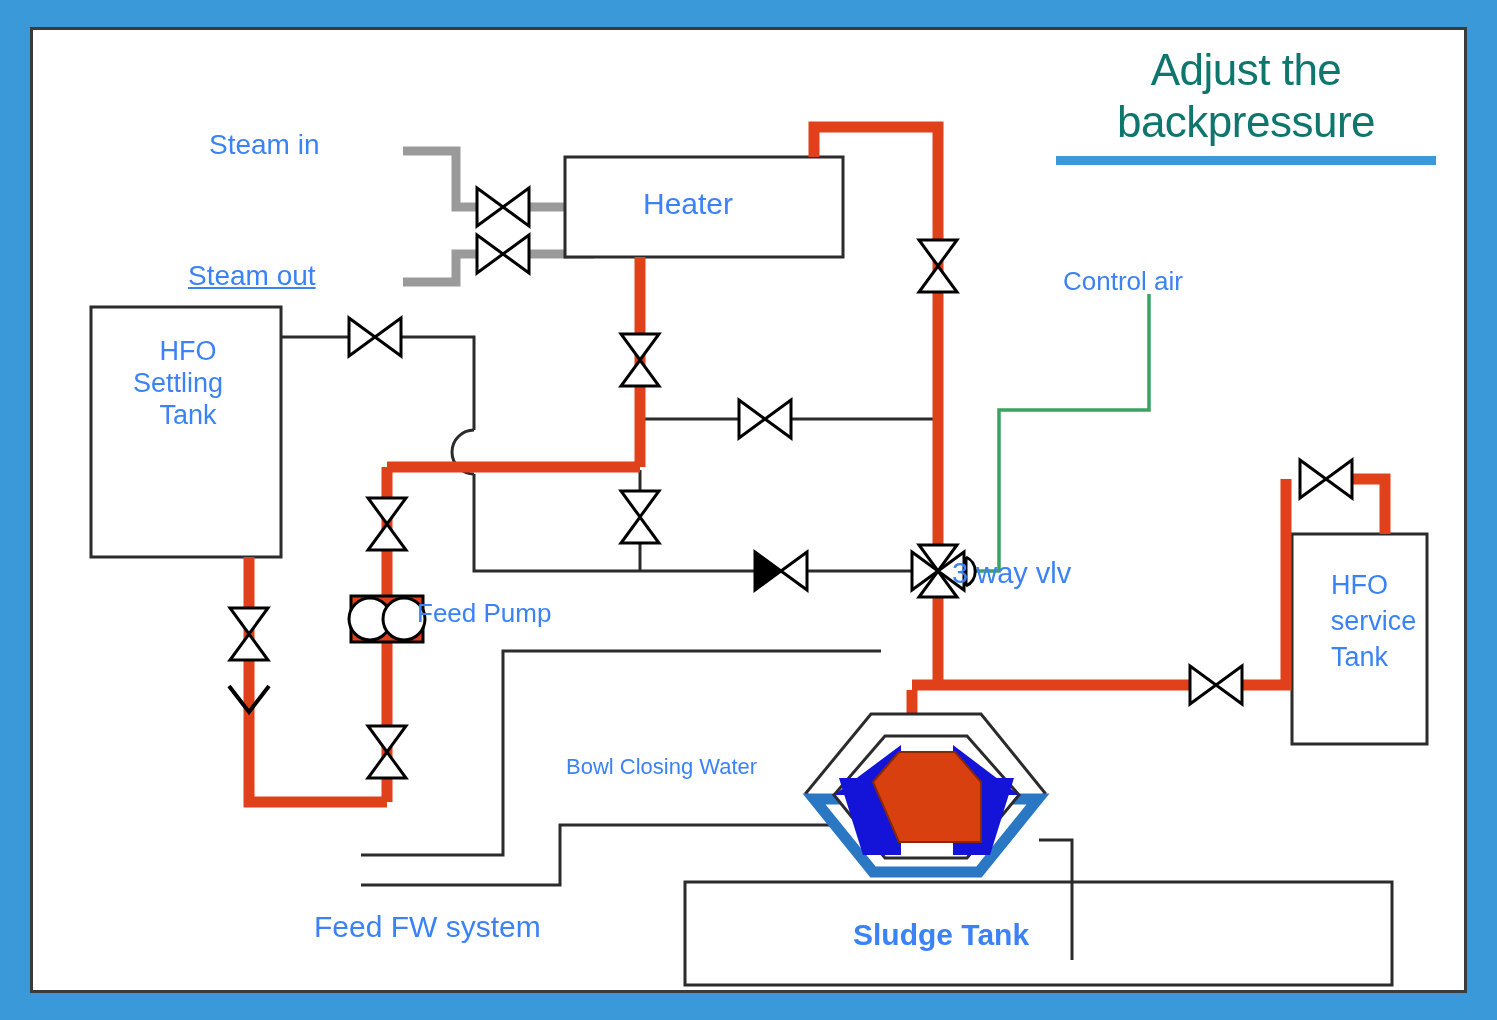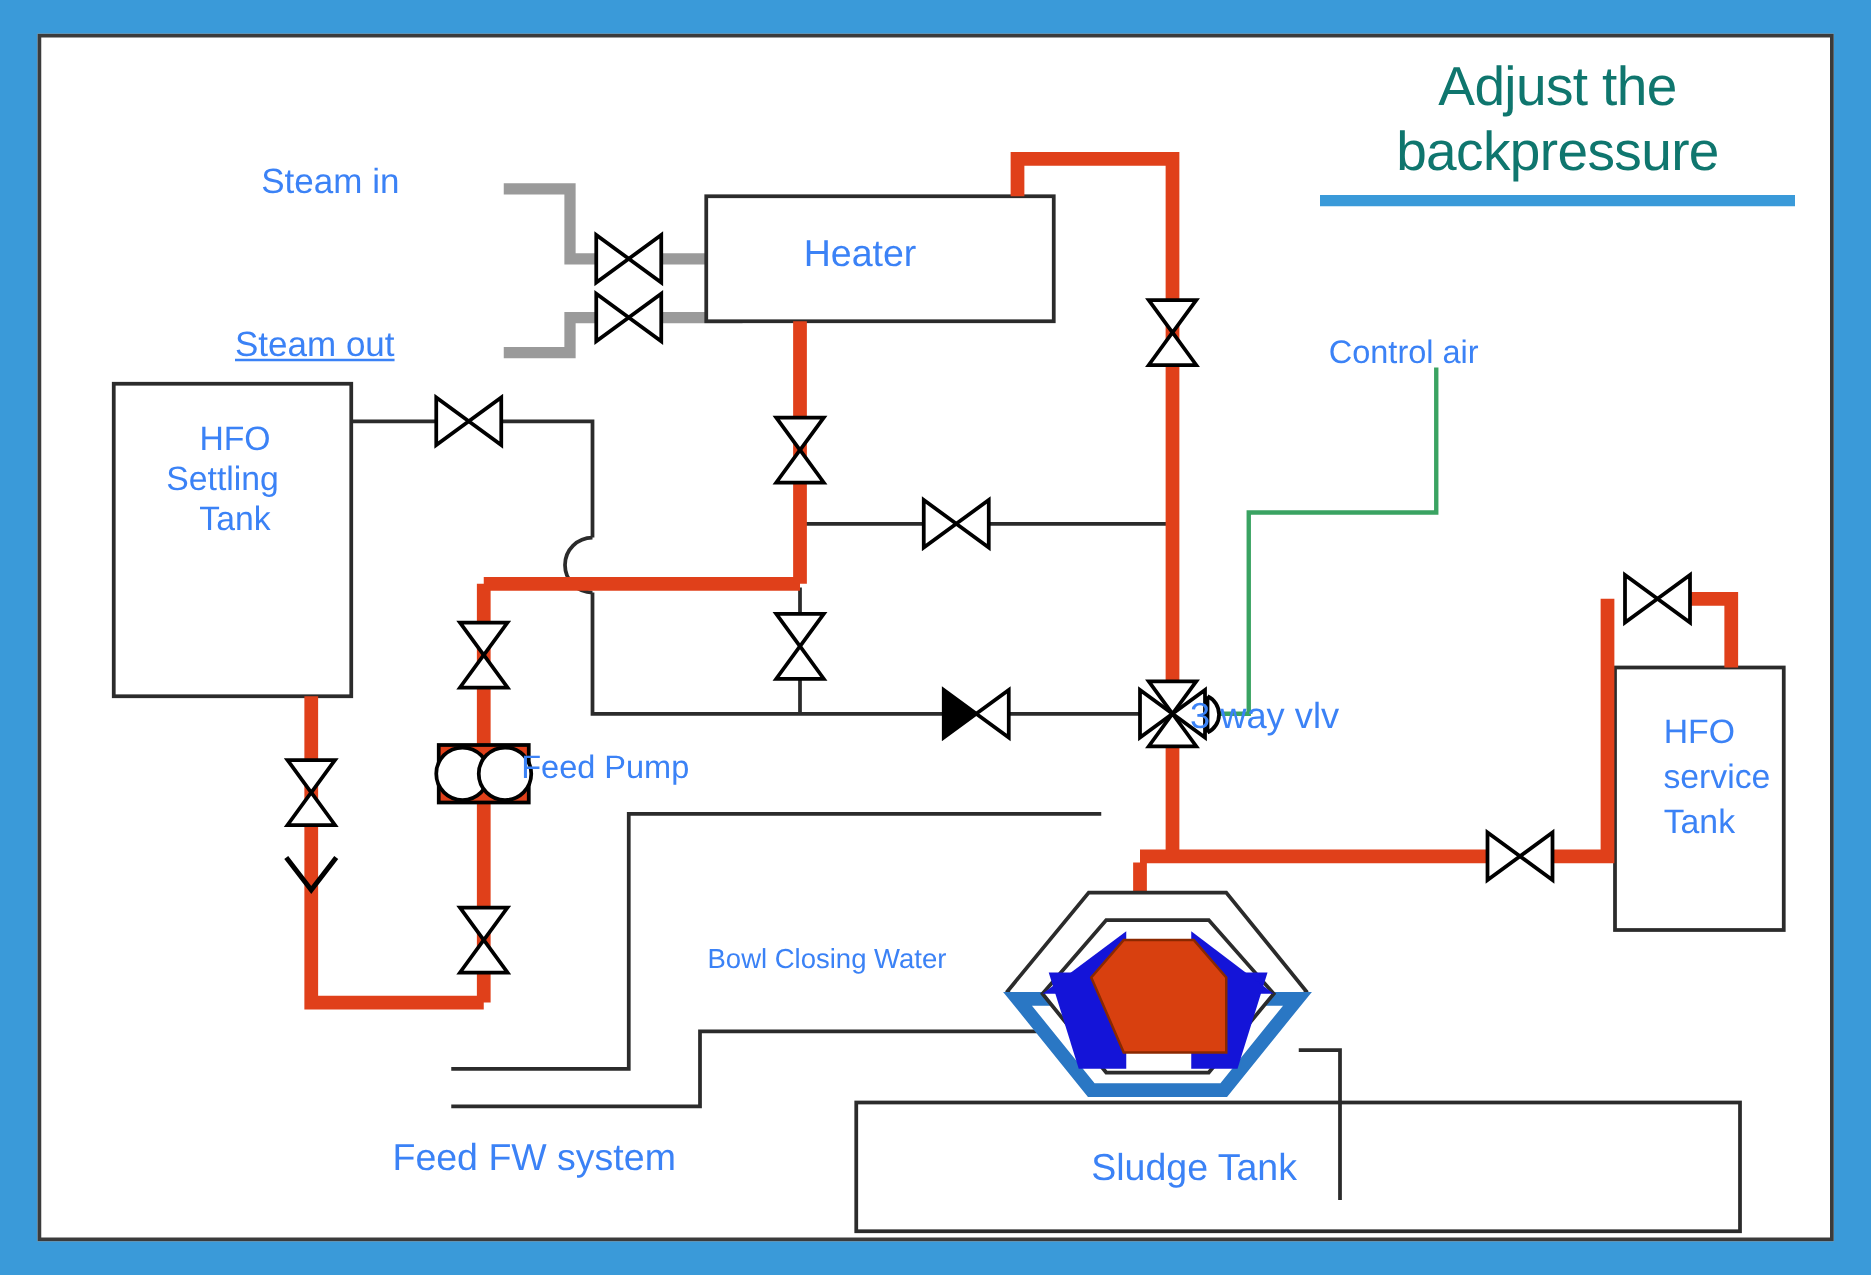--- a/index.html
+++ b/index.html
@@ -206,16 +206,16 @@
     <div class="lbl" style="left:919px;top:527px;font-size:29px;">3 way vlv</div>
 
     <div class="lbl" style="left:1259px;top:540px;font-size:27px;text-align:center;width:135px;">HFO</div>
     <div class="lbl" style="left:1259px;top:576px;font-size:27px;text-align:center;width:163px;">service</div>
     <div class="lbl" style="left:1259px;top:612px;font-size:27px;text-align:center;width:135px;">Tank</div>
 
     <div class="lbl" style="left:533px;top:724px;font-size:22px;">Bowl Closing Water</div>
 
     <div class="lbl" style="left:281px;top:880px;font-size:30px;">Feed FW system</div>
 
-    <div class="lbl" style="left:840px;top:888px;font-size:30px;">Sludge Tank</div>
+    <div class="lbl" style="left:820px;top:888px;font-size:30px;font-weight:bold;">Sludge Tank</div>
 
   </div>
 </div>
 
 </body></html>

